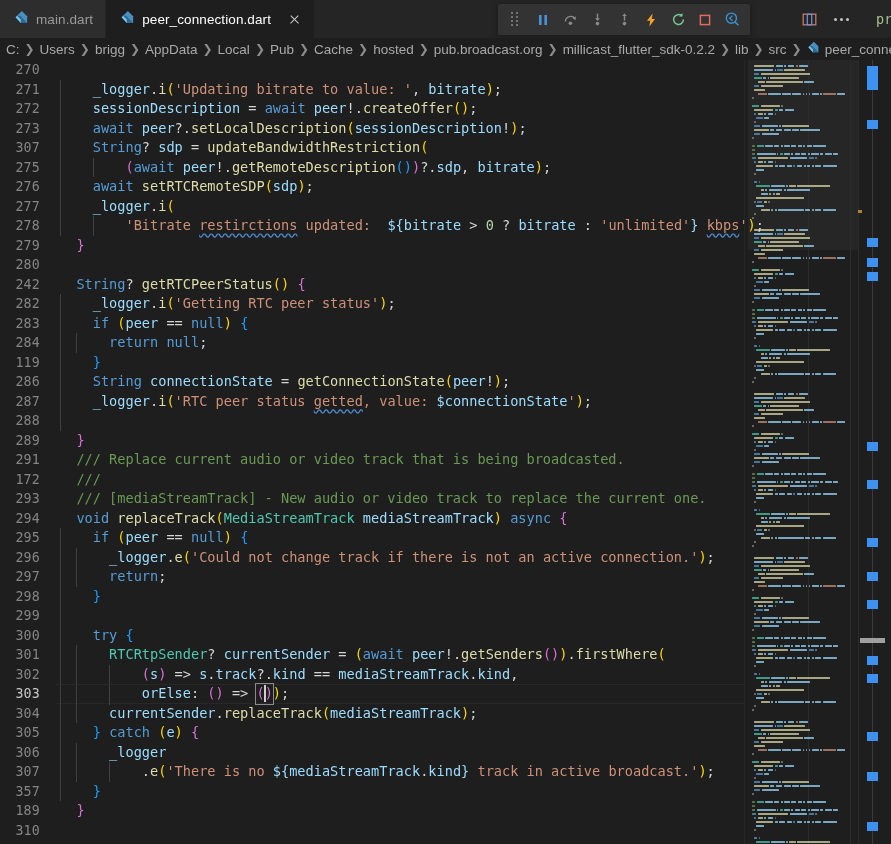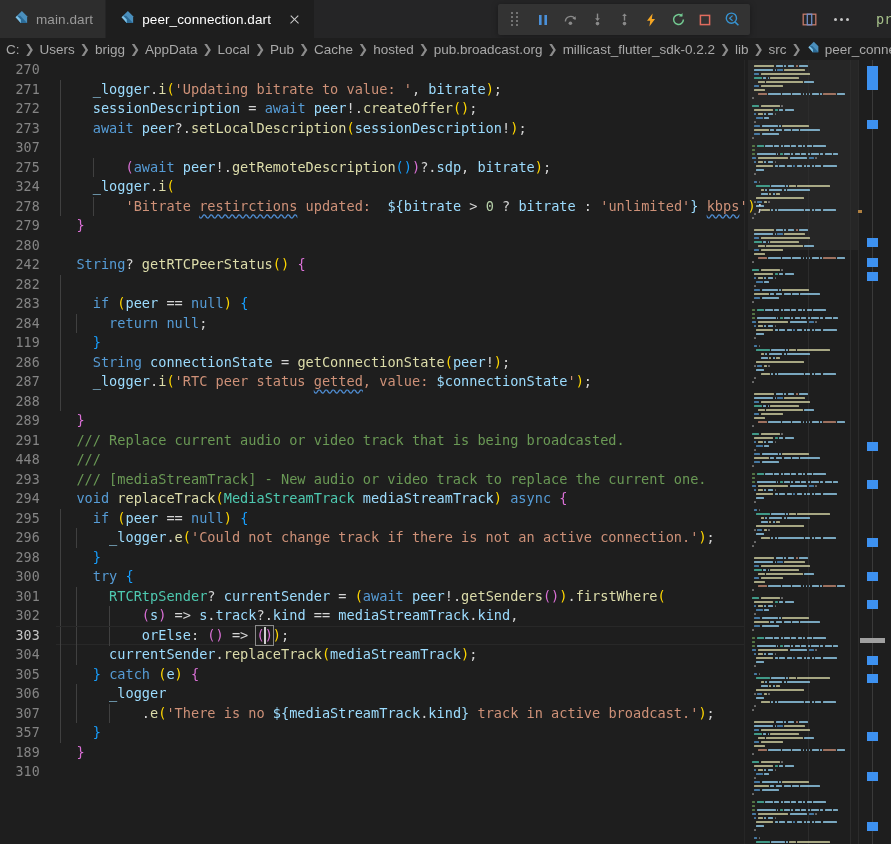--- a/index.html
+++ b/index.html
@@ -342,67 +342,70 @@
     <div class="code-area">
 
       <div class="line"><span class="ln">270</span><span class="code-cell"><span class="codetext"></span></span></div>
 
       <div class="line"><span class="ln">271</span><span class="code-cell"><span class="guide" style="left:4px"></span><span class="codetext">    <span class="t-var">_logger</span><span class="t-plain">.</span><span class="t-fn">i</span><span class="t-p1">(</span><span class="t-str">'Updating bitrate to value: '</span><span class="t-plain">, </span><span class="t-var">bitrate</span><span class="t-p1">)</span><span class="t-plain">;</span></span></span></div>
 
       <div class="line"><span class="ln">272</span><span class="code-cell"><span class="guide" style="left:4px"></span><span class="codetext">    <span class="t-var">sessionDescription</span><span class="t-plain"> = </span><span class="t-kw">await</span><span class="t-plain"> </span><span class="t-var">peer</span><span class="t-plain">!.</span><span class="t-fn">createOffer</span><span class="t-p1">()</span><span class="t-plain">;</span></span></span></div>
 
       <div class="line"><span class="ln">273</span><span class="code-cell"><span class="guide" style="left:4px"></span><span class="codetext">    <span class="t-kw">await</span><span class="t-plain"> </span><span class="t-var">peer</span><span class="t-plain">?.</span><span class="t-fn">setLocalDescription</span><span class="t-p1">(</span><span class="t-var">sessionDescription</span><span class="t-plain">!</span><span class="t-p1">)</span><span class="t-plain">;</span></span></span></div>
 
-      <div class="line"><span class="ln">307</span><span class="code-cell"><span class="guide" style="left:4px"></span></span></div>
+      <div class="line"><span class="ln">307</span><span class="code-cell"><span class="guide" style="left:4px"></span><span class="codetext">    <span class="t-kw">String</span><span class="t-plain">? </span><span class="t-var">sdp</span><span class="t-plain"> = </span><span class="t-fn">updateBandwidthRestriction</span><span class="t-p1">(</span></span></span></div>
 
       <div class="line"><span class="ln">275</span><span class="code-cell"><span class="guide" style="left:4px"></span><span class="guide" style="left:37px"></span><span class="codetext">        <span class="t-p2">(</span><span class="t-kw">await</span><span class="t-plain"> </span><span class="t-var">peer</span><span class="t-plain">!.</span><span class="t-fn">getRemoteDescription</span><span class="t-p3">()</span><span class="t-p2">)</span><span class="t-plain">?.</span><span class="t-var">sdp</span><span class="t-plain">, </span><span class="t-var">bitrate</span><span class="t-p1">)</span><span class="t-plain">;</span></span></span></div>
 
-
-      <div class="line"><span class="ln">324</span><span class="code-cell"><span class="guide" style="left:4px"></span><span class="codetext">    <span class="t-var">_logger</span><span class="t-plain">.</span><span class="t-fn">i</span><span class="t-p1">(</span></span></span></div>
+      <div class="line"><span class="ln">276</span><span class="code-cell"><span class="guide" style="left:4px"></span><span class="codetext">    <span class="t-kw">await</span><span class="t-plain"> </span><span class="t-fn">setRTCRemoteSDP</span><span class="t-p1">(</span><span class="t-var">sdp</span><span class="t-p1">)</span><span class="t-plain">;</span></span></span></div>
+
+      <div class="line"><span class="ln">277</span><span class="code-cell"><span class="guide" style="left:4px"></span><span class="codetext">    <span class="t-var">_logger</span><span class="t-plain">.</span><span class="t-fn">i</span><span class="t-p1">(</span></span></span></div>
 
       <div class="line"><span class="ln">278</span><span class="code-cell"><span class="guide" style="left:4px"></span><span class="guide" style="left:37px"></span><span class="codetext">        <span class="t-str">'Bitrate </span><span class="t-str sq">restirctions</span><span class="t-str"> updated:  </span><span class="t-var">${</span><span class="t-var">bitrate</span><span class="t-plain"> </span><span class="t-plain">&gt;</span><span class="t-plain"> </span><span class="t-num">0</span><span class="t-plain"> ? </span><span class="t-var">bitrate</span><span class="t-plain"> : </span><span class="t-str">'unlimited'</span><span class="t-var">}</span><span class="t-str"> </span><span class="t-str sq">kbps</span><span class="t-str">'</span><span class="t-p1">)</span><span class="t-plain">;</span></span></span></div>
 
       <div class="line"><span class="ln">279</span><span class="code-cell"><span class="codetext">  <span class="t-p2">}</span></span></span></div>
 
       <div class="line"><span class="ln">280</span><span class="code-cell"><span class="codetext"></span></span></div>
 
       <div class="line"><span class="ln">242</span><span class="code-cell"><span class="codetext">  <span class="t-kw">String</span><span class="t-plain">? </span><span class="t-fn">getRTCPeerStatus</span><span class="t-p1">()</span><span class="t-plain"> </span><span class="t-p2">{</span></span></span></div>
 
-      <div class="line"><span class="ln">282</span><span class="code-cell"><span class="guide" style="left:4px"></span></span></div>
+      <div class="line"><span class="ln">282</span><span class="code-cell"><span class="guide" style="left:4px"></span><span class="codetext">    <span class="t-var">_logger</span><span class="t-plain">.</span><span class="t-fn">i</span><span class="t-p1">(</span><span class="t-str">'Getting RTC peer status'</span><span class="t-p1">)</span><span class="t-plain">;</span></span></span></div>
 
       <div class="line"><span class="ln">283</span><span class="code-cell"><span class="guide" style="left:4px"></span><span class="codetext">    <span class="t-kw">if</span><span class="t-plain"> </span><span class="t-p1">(</span><span class="t-var">peer</span><span class="t-plain"> == </span><span class="t-kw">null</span><span class="t-p1">)</span><span class="t-plain"> </span><span class="t-p3">{</span></span></span></div>
 
       <div class="line"><span class="ln">284</span><span class="code-cell"><span class="guide" style="left:4px"></span><span class="guide" style="left:20px"></span><span class="codetext">      <span class="t-kw">return</span><span class="t-plain"> </span><span class="t-kw">null</span><span class="t-plain">;</span></span></span></div>
 
       <div class="line"><span class="ln">119</span><span class="code-cell"><span class="guide" style="left:4px"></span><span class="codetext">    <span class="t-p3">}</span></span></span></div>
 
       <div class="line"><span class="ln">286</span><span class="code-cell"><span class="guide" style="left:4px"></span><span class="codetext">    <span class="t-kw">String</span><span class="t-plain"> </span><span class="t-var">connectionState</span><span class="t-plain"> = </span><span class="t-fn">getConnectionState</span><span class="t-p1">(</span><span class="t-var">peer</span><span class="t-plain">!</span><span class="t-p1">)</span><span class="t-plain">;</span></span></span></div>
 
       <div class="line"><span class="ln">287</span><span class="code-cell"><span class="guide" style="left:4px"></span><span class="codetext">    <span class="t-var">_logger</span><span class="t-plain">.</span><span class="t-fn">i</span><span class="t-p1">(</span><span class="t-str">'RTC peer status </span><span class="t-str sq">getted</span><span class="t-str">, value: </span><span class="t-var">$connectionState</span><span class="t-str">'</span><span class="t-p1">)</span><span class="t-plain">;</span></span></span></div>
 
       <div class="line"><span class="ln">288</span><span class="code-cell"><span class="guide" style="left:4px"></span></span></div>
 
       <div class="line"><span class="ln">289</span><span class="code-cell"><span class="codetext">  <span class="t-p2">}</span></span></span></div>
 
 
       <div class="line"><span class="ln">291</span><span class="code-cell"><span class="codetext">  <span class="t-cmt">/// Replace current audio or video track that is being broadcasted.</span></span></span></div>
 
-      <div class="line"><span class="ln">448</span><span class="code-cell"><span class="codetext">  <span class="t-cmt">///</span></span></span></div>
+      <div class="line"><span class="ln">172</span><span class="code-cell"><span class="codetext">  <span class="t-cmt">///</span></span></span></div>
 
       <div class="line"><span class="ln">293</span><span class="code-cell"><span class="codetext">  <span class="t-cmt">/// [mediaStreamTrack] - New audio or video track to replace the current one.</span></span></span></div>
 
       <div class="line"><span class="ln">294</span><span class="code-cell"><span class="codetext">  <span class="t-kw">void</span><span class="t-plain"> </span><span class="t-fn">replaceTrack</span><span class="t-p1">(</span><span class="t-type">MediaStreamTrack</span><span class="t-plain"> </span><span class="t-var">mediaStreamTrack</span><span class="t-p1">)</span><span class="t-plain"> </span><span class="t-kw">async</span><span class="t-plain"> </span><span class="t-p2">{</span></span></span></div>
 
       <div class="line"><span class="ln">295</span><span class="code-cell"><span class="guide" style="left:4px"></span><span class="codetext">    <span class="t-kw">if</span><span class="t-plain"> </span><span class="t-p1">(</span><span class="t-var">peer</span><span class="t-plain"> == </span><span class="t-kw">null</span><span class="t-p1">)</span><span class="t-plain"> </span><span class="t-p3">{</span></span></span></div>
 
       <div class="line"><span class="ln">296</span><span class="code-cell"><span class="guide" style="left:4px"></span><span class="guide" style="left:20px"></span><span class="codetext">      <span class="t-var">_logger</span><span class="t-plain">.</span><span class="t-fn">e</span><span class="t-p1">(</span><span class="t-str">'Could not change track if there is not an active connection.'</span><span class="t-p1">)</span><span class="t-plain">;</span></span></span></div>
 
+      <div class="line"><span class="ln">297</span><span class="code-cell"><span class="guide" style="left:4px"></span><span class="guide" style="left:20px"></span><span class="codetext">      <span class="t-kw">return</span><span class="t-plain">;</span></span></span></div>
 
       <div class="line"><span class="ln">298</span><span class="code-cell"><span class="guide" style="left:4px"></span><span class="codetext">    <span class="t-p3">}</span></span></span></div>
 
+      <div class="line"><span class="ln">299</span><span class="code-cell"><span class="guide" style="left:4px"></span><span class="codetext"></span></span></div>
 
       <div class="line"><span class="ln">300</span><span class="code-cell"><span class="guide" style="left:4px"></span><span class="codetext">    <span class="t-kw">try</span><span class="t-plain"> </span><span class="t-p3">{</span></span></span></div>
 
       <div class="line"><span class="ln">301</span><span class="code-cell"><span class="guide" style="left:4px"></span><span class="guide" style="left:20px"></span><span class="codetext">      <span class="t-type">RTCRtpSender</span><span class="t-plain">? </span><span class="t-var">currentSender</span><span class="t-plain"> = </span><span class="t-p1">(</span><span class="t-kw">await</span><span class="t-plain"> </span><span class="t-var">peer</span><span class="t-plain">!.</span><span class="t-fn">getSenders</span><span class="t-p2">()</span><span class="t-p1">)</span><span class="t-plain">.</span><span class="t-fn">firstWhere</span><span class="t-p1">(</span></span></span></div>
 
       <div class="line"><span class="ln">302</span><span class="code-cell"><span class="guide" style="left:4px"></span><span class="guide" style="left:20px"></span><span class="guide" style="left:53px"></span><span class="codetext">          <span class="t-p2">(</span><span class="t-var">s</span><span class="t-p2">)</span><span class="t-plain"> =&gt; </span><span class="t-var">s</span><span class="t-plain">.</span><span class="t-var">track</span><span class="t-plain">?.</span><span class="t-var">kind</span><span class="t-plain"> == </span><span class="t-var">mediaStreamTrack</span><span class="t-plain">.</span><span class="t-var">kind</span><span class="t-plain">,</span></span></span></div>
 
       <div class="line current"><span class="ln">303</span><span class="code-cell"><span class="guide" style="left:4px"></span><span class="guide" style="left:20px"></span><span class="guide" style="left:53px"></span><span class="codetext">          <span class="t-var">orElse</span><span class="t-plain">: </span><span class="t-p2">()</span><span class="t-plain"> =&gt; </span><span class="bracket-box"><span class="t-p2">(</span><span class="caret"></span><span class="t-p2">)</span></span><span class="t-p1">)</span><span class="t-plain">;</span></span></span></div>
 
       <div class="line"><span class="ln">304</span><span class="code-cell"><span class="guide" style="left:4px"></span><span class="guide" style="left:20px"></span><span class="codetext">      <span class="t-var">currentSender</span><span class="t-plain">.</span><span class="t-fn">replaceTrack</span><span class="t-p1">(</span><span class="t-var">mediaStreamTrack</span><span class="t-p1">)</span><span class="t-plain">;</span></span></span></div>

